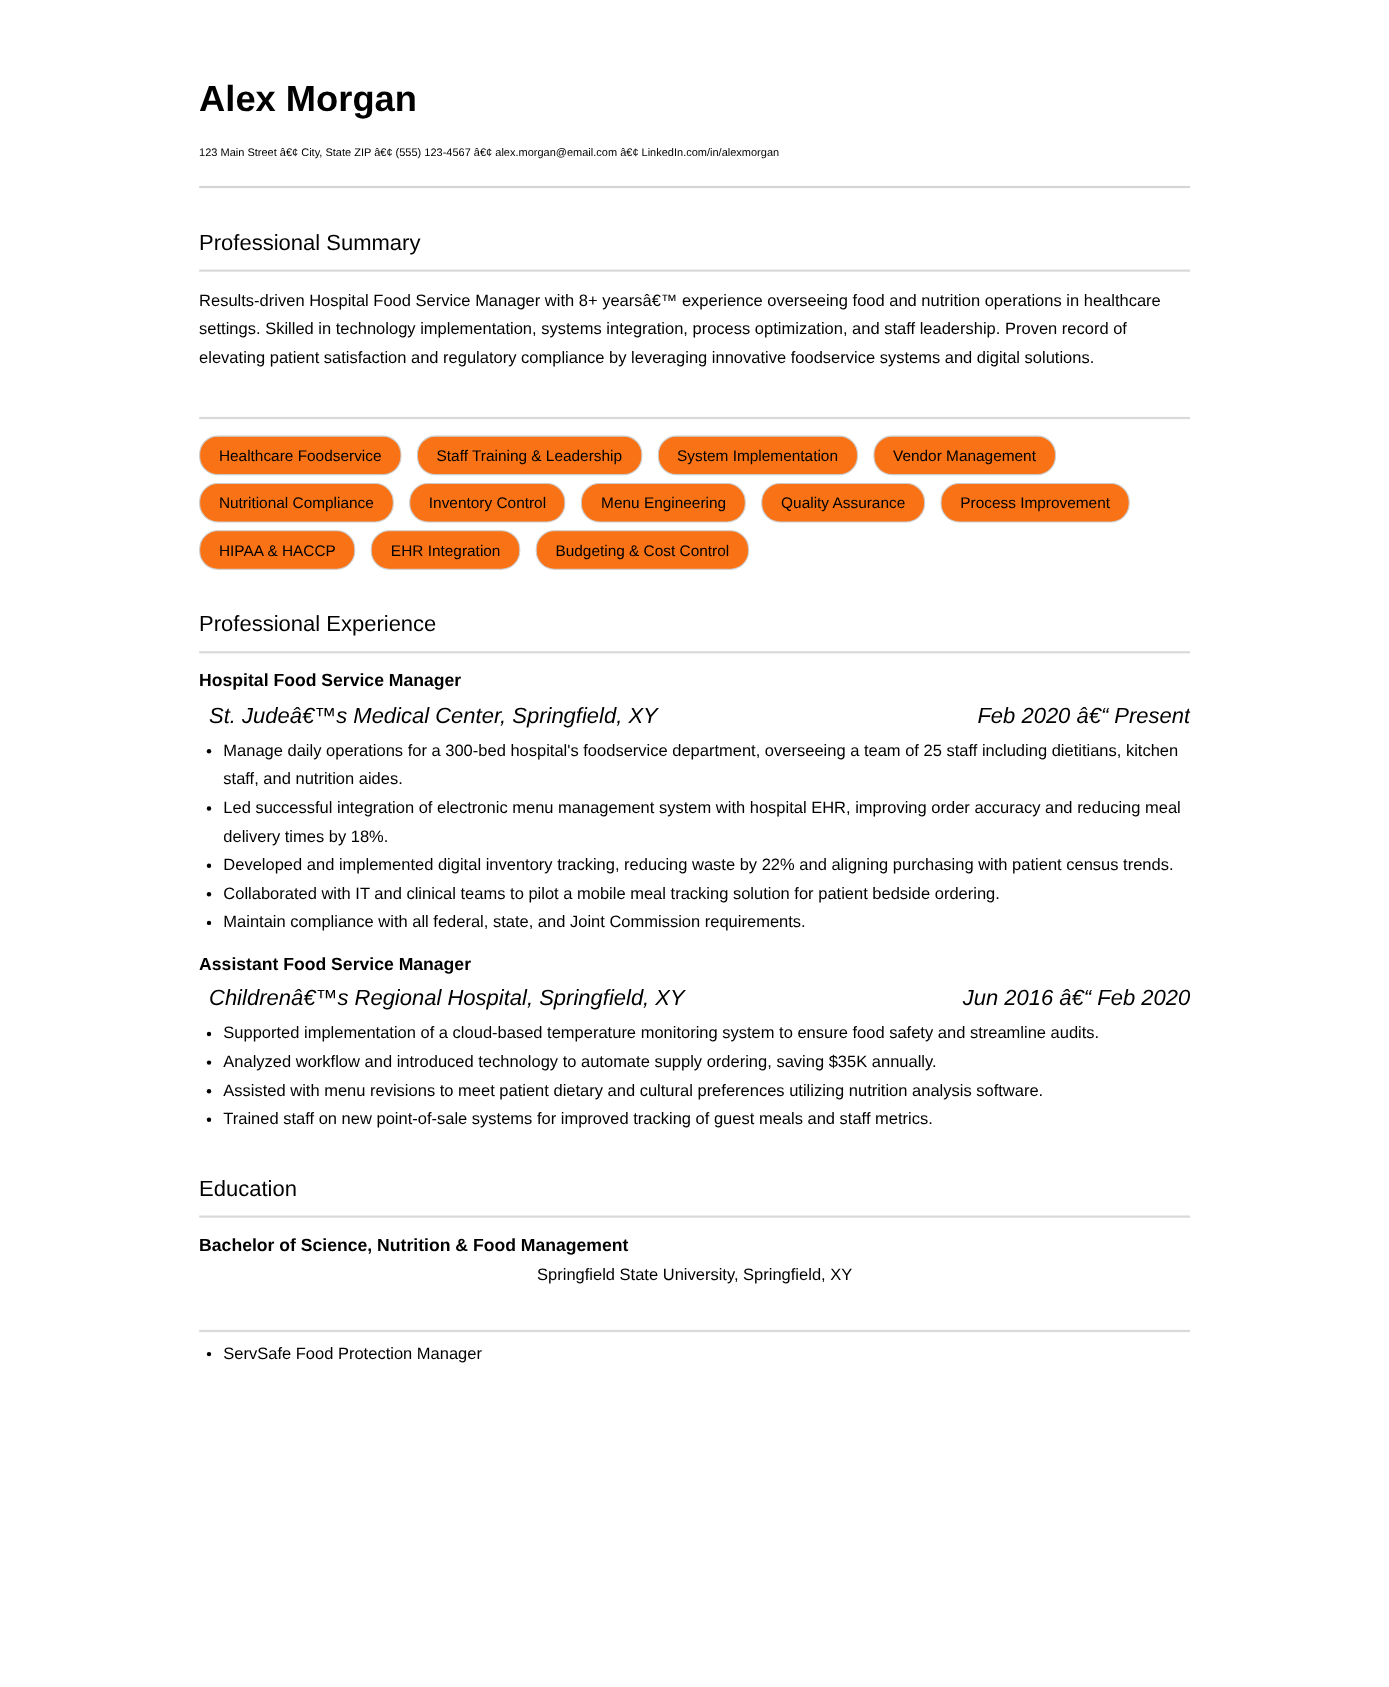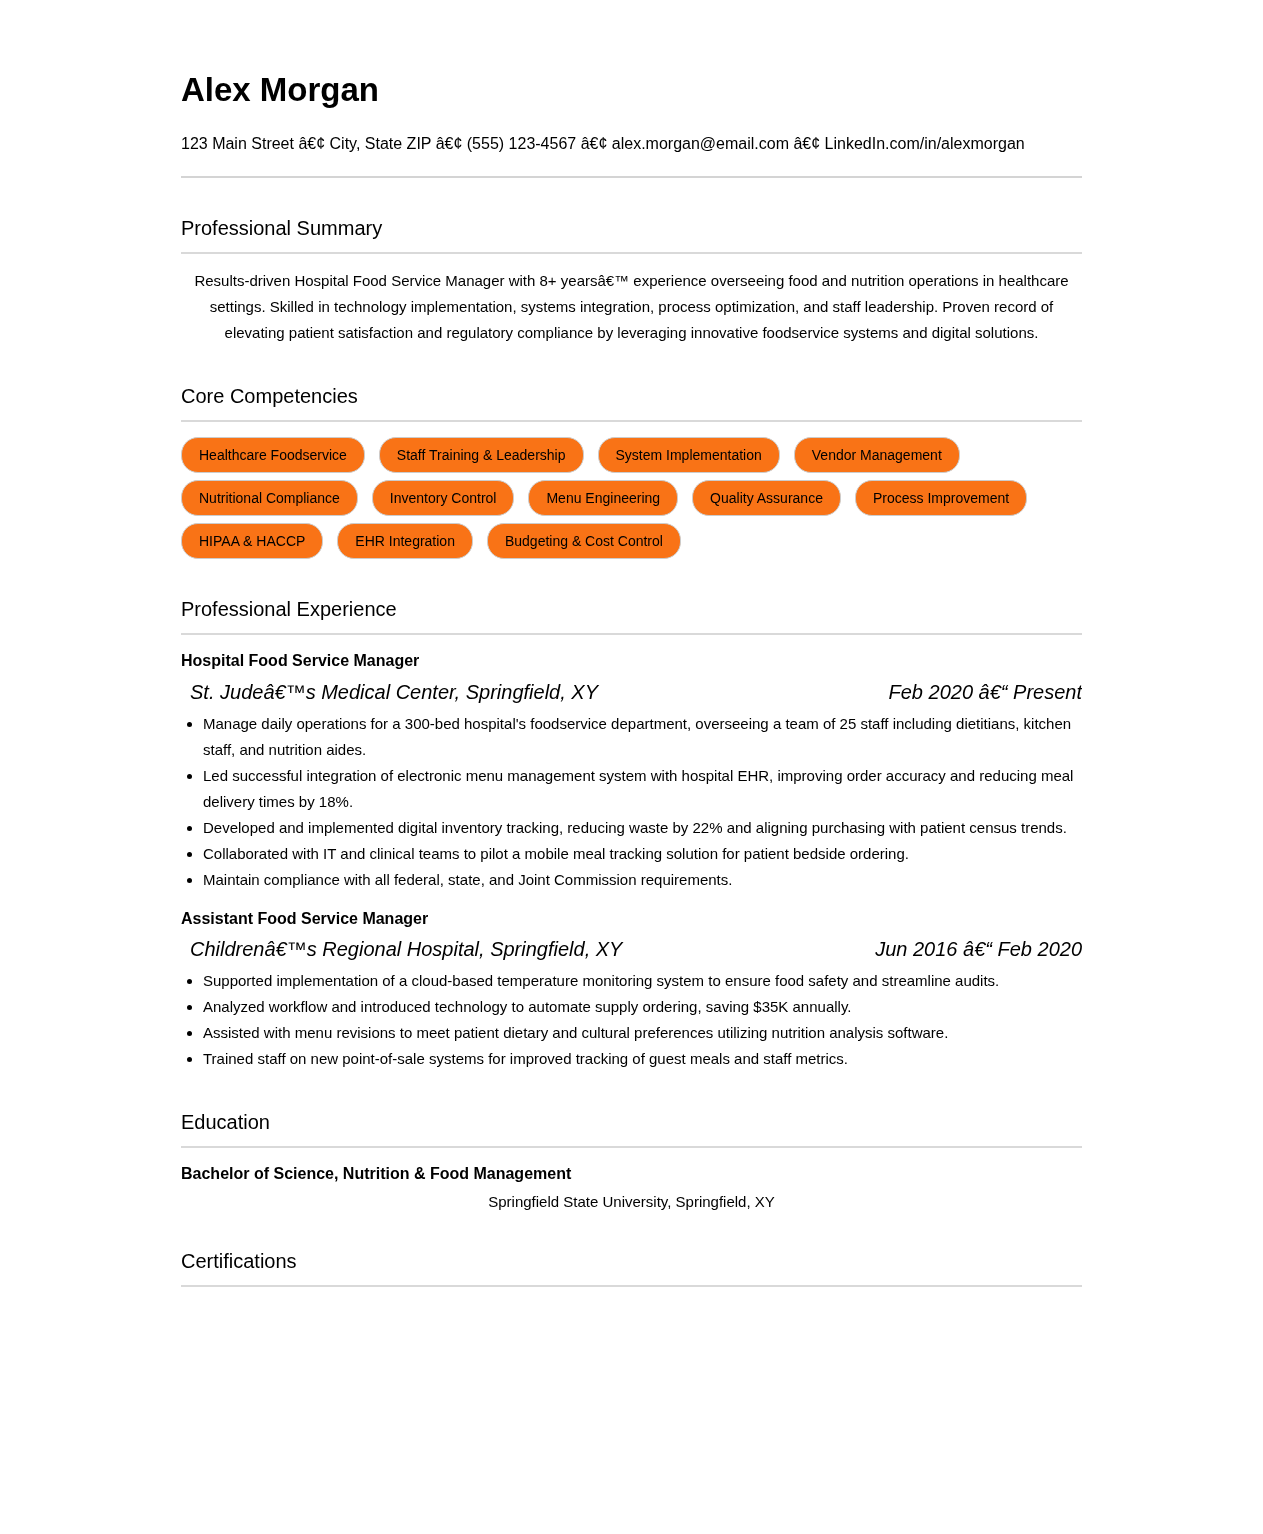--- a/index.html
+++ b/index.html
@@ -17,21 +17,21 @@
     height: 1301px;
     overflow: hidden;
   }
   .name {
     font-size: 33px;
     font-weight: bold;
     margin: 73px 0 0 0;
     line-height: 1.0;
   }
   .contact {
-    font-size: 16px;
+    font-size: 10px;
     margin-top: 28px;
     line-height: 1.2;
   }
   hr.rule {
     border: none;
     border-top: 2px solid #d4d4d4;
     margin: 23px 0 0 0;
   }
   .section { margin-top: 40px; }
   .section-title {
@@ -42,21 +42,20 @@
   }
   hr.section-rule {
     border: none;
     border-top: 2px solid #d9d9d9;
     margin: 14px 0 0 0;
   }
   .summary-text {
     font-size: 15px;
     line-height: 26px;
     margin: 14px 0 0 0;
-    text-align: center;
   }
   .pills {
     display: flex;
     flex-wrap: wrap;
     gap: 7px 14px;
     margin-top: 15px;
   }
   .pill {
     border: 1px solid #cccccc;
     border-radius: 17px;
@@ -111,21 +110,20 @@
   <div class="contact">123 Main Street â€¢ City, State ZIP â€¢ (555) 123-4567 â€¢ alex.morgan@email.com â€¢ LinkedIn.com/in/alexmorgan</div>
   <hr class="rule">
 
   <div class="section">
     <h2 class="section-title">Professional Summary</h2>
     <hr class="section-rule">
     <p class="summary-text">Results-driven Hospital Food Service Manager with 8+ yearsâ€™ experience overseeing food and nutrition operations in healthcare settings. Skilled in technology implementation, systems integration, process optimization, and staff leadership. Proven record of elevating patient satisfaction and regulatory compliance by leveraging innovative foodservice systems and digital solutions.</p>
   </div>
 
   <div class="section">
-    <h2 class="section-title">Core Competencies</h2>
     <hr class="section-rule">
     <div class="pills">
       <span class="pill">Healthcare Foodservice</span>
       <span class="pill">Staff Training &amp; Leadership</span>
       <span class="pill">System Implementation</span>
       <span class="pill">Vendor Management</span>
       <span class="pill">Nutritional Compliance</span>
       <span class="pill">Inventory Control</span>
       <span class="pill">Menu Engineering</span>
       <span class="pill">Quality Assurance</span>
@@ -171,21 +169,20 @@
   </div>
 
   <div class="section">
     <h2 class="section-title">Education</h2>
     <hr class="section-rule">
     <div class="degree">Bachelor of Science, Nutrition &amp; Food Management</div>
     <div class="school">Springfield State University, Springfield, XY</div>
   </div>
 
   <div class="section">
-    <h2 class="section-title">Certifications</h2>
     <hr class="section-rule">
     <ul class="bullets">
       <li>ServSafe Food Protection Manager</li>
 
     </ul>
   </div>
 
 </div>
 
 </body></html>

